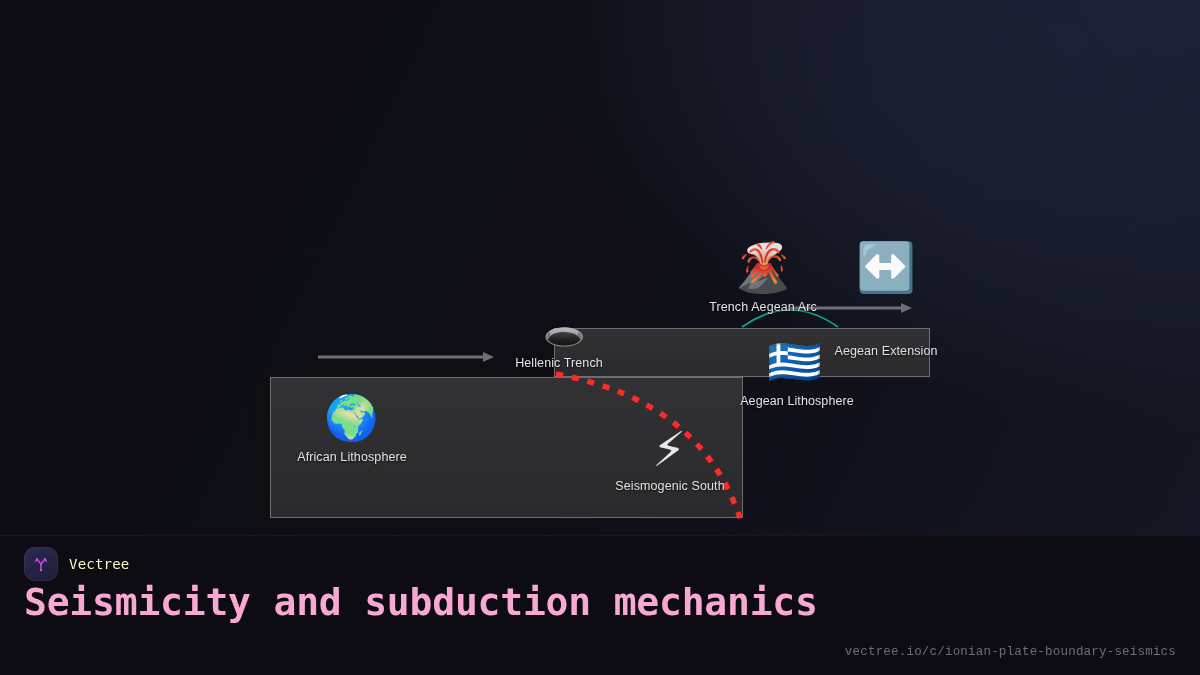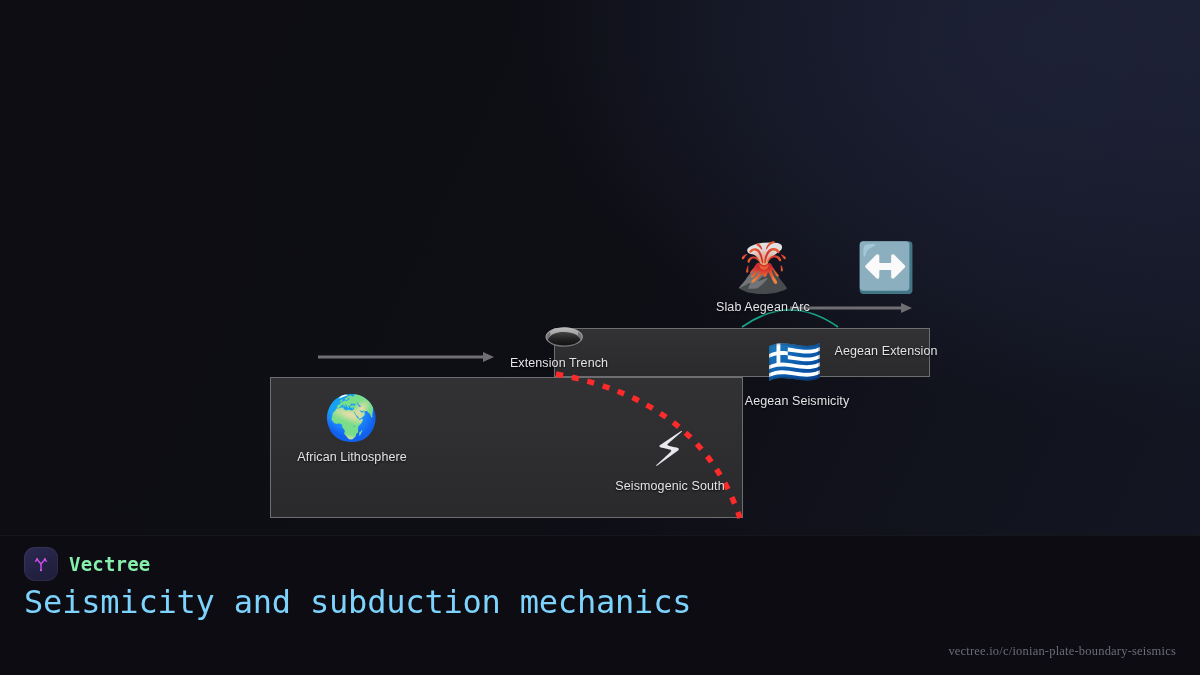--- a/index.html
+++ b/index.html
@@ -58,37 +58,37 @@
   }
   #logo-badge {
     width:34px; height:34px; border-radius:11px;
     background:linear-gradient(150deg,#2b2a53 0%,#242243 55%,#1d1c38 100%);
     display:flex; align-items:center; justify-content:center;
     box-shadow:inset 0 0 0 1px rgba(255,255,255,.055);
     flex:0 0 auto;
   }
   #brand-name {
     font-family:"DejaVu Sans Mono", monospace;
-    font-size:19px; font-weight:700; color:#86efac;
+    font-size:14px; font-weight:400; color:#fef9c3;
     letter-spacing:.2px;
   }
   #title {
     position:absolute; left:24px; top:50px;
     font-family:"DejaVu Sans Mono", monospace;
-    font-weight:400;
-    font-size:32px;
+    font-weight:700;
+    font-size:38px;
     line-height:33px;
-    color:#7dd3fc;
+    color:#f9a8d4;
     letter-spacing:-0.2px;
     max-width:800px;
   }
   #title span { display:block; }
   #url {
     position:absolute; right:24px; bottom:16px;
-    font-family:Liberation Serif, serif;
+    font-family:Liberation Mono, monospace;
     font-size:12.5px;
     color:#6c6c7a;
     letter-spacing:.2px;
     text-align:center;
   }
 </style>
 </head>
 <body>
 
 <div id="bg"></div>
@@ -129,23 +129,23 @@
     </svg>
 
   <div class="emoji" style="left:352px; top:418px; font-size:44px;">🌍</div>
   <div class="emoji" style="left:795px; top:362px; font-size:44px;">🇬🇷</div>
   <div class="emoji" style="left:565px; top:331px; font-size:34px;">🕳️</div>
   <div class="emoji" style="left:763px; top:267px; font-size:48px;">🌋</div>
   <div class="emoji" style="left:886px; top:267px; font-size:48px;">↔️</div>
   <div class="emoji" style="left:669px; top:449px; font-size:48px;">⚡</div>
 
   <div class="node-label" style="left:352px; top:450px;">African Lithosphere</div>
-  <div class="node-label" style="left:797px; top:394px;">Aegean Seismicity</div>
-  <div class="node-label" style="left:559px; top:356px;">Extension Trench</div>
-  <div class="node-label" style="left:763px; top:300px;">Slab Aegean Arc</div>
+  <div class="node-label" style="left:797px; top:394px;">Aegean Lithosphere</div>
+  <div class="node-label" style="left:559px; top:356px;">Hellenic Trench</div>
+  <div class="node-label" style="left:763px; top:300px;">Trench Aegean Arc</div>
   <div class="node-label" style="left:886px; top:300px;margin-top:44px;">Aegean Extension</div>
   <div class="node-label" style="left:670px; top:479px;">Seismogenic South</div>
 </div>
 
 <div id="footer">
 
   <div id="brand">
     <div id="logo-badge">
       <svg width="20" height="20" viewBox="0 0 24 24">
         <g stroke="#c04be0" stroke-width="1.9" stroke-linecap="round" fill="none">

